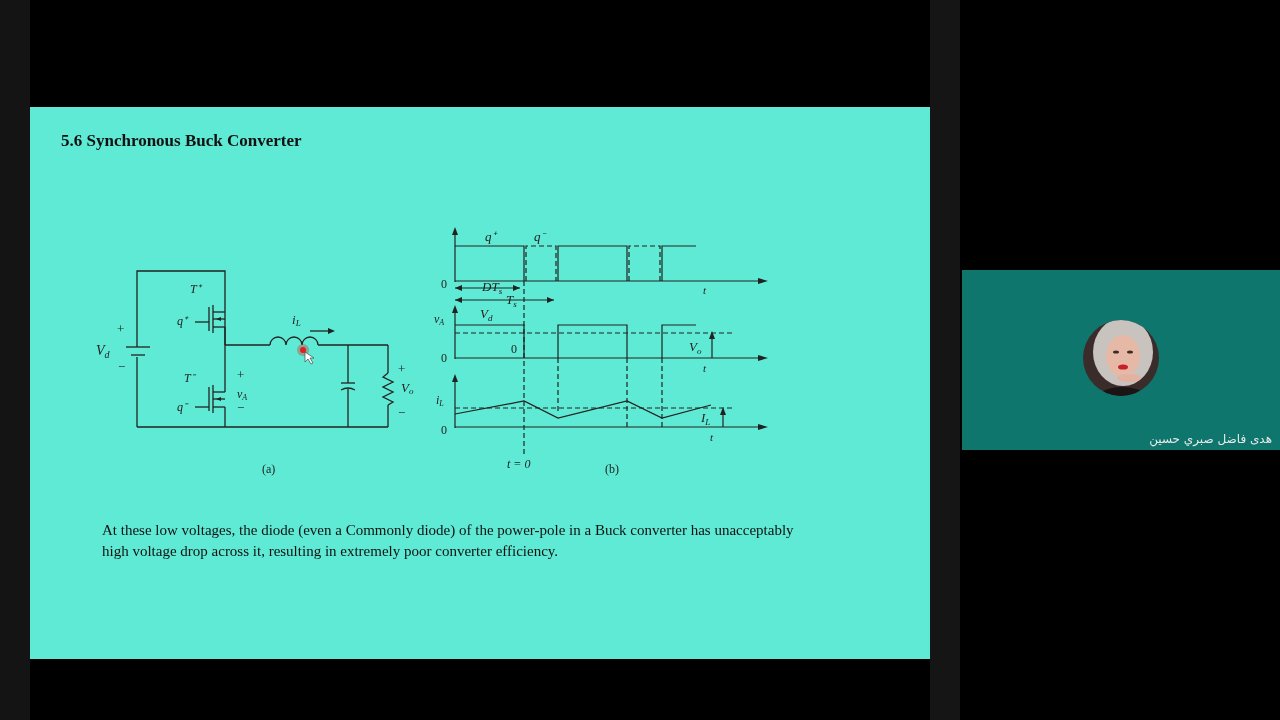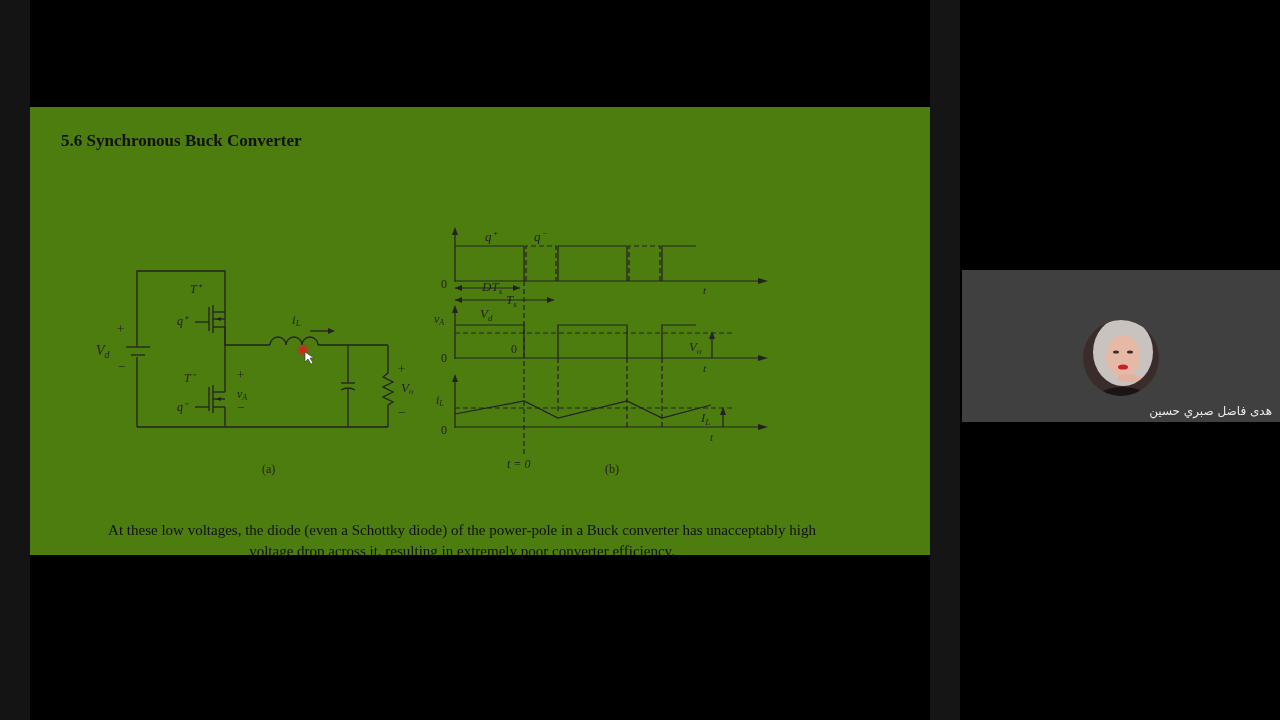--- a/index.html
+++ b/index.html
@@ -1,22 +1,22 @@
 <!DOCTYPE html>
 <html><head>
 <meta charset="utf-8">
 <style>
   html, body { margin:0; padding:0; }
   body { width:1280px; height:720px; background:#000; position:relative; overflow:hidden; font-family:"Liberation Serif", serif; }
   .left-strip { position:absolute; left:0; top:0; width:30px; height:720px; background:#141414; }
   .stage { position:absolute; left:30px; top:0; width:900px; height:720px; background:#000; }
-  .slide { position:absolute; left:0; top:107px; width:900px; height:448px; background:#4d7c0f;text-align:center; }
+  .slide { position:absolute; left:0; top:107px; width:900px; height:552px; background:#5eead4; }
   .gutter { position:absolute; left:930px; top:0; width:30px; height:720px; background:#151515; }
   .right-panel { position:absolute; left:960px; top:0; width:320px; height:720px; background:#000; }
-  .tile { position:absolute; left:2px; top:270px; width:318px; height:152px; background:#404040; }
+  .tile { position:absolute; left:2px; top:270px; width:318px; height:180px; background:#0f766e; }
   .avatar { position:absolute; left:121px; top:50px; width:76px; height:76px; border-radius:50%; overflow:hidden; }
   .pname { position:absolute; right:8px; bottom:4px; color:#eaeaea; font-family:"DejaVu Sans", sans-serif; font-size:12px; direction:rtl; }
   .slide-title { position:absolute; left:31px; top:24px; font-weight:bold; font-size:17px; color:#111; }
   .fig { position:absolute; left:0; top:0; }
   .bullet { position:absolute; left:60px; top:389px; font-family:"Liberation Sans", sans-serif; font-size:14px; color:#111; }
   .bullet .arrow { display:inline-block; width:18px; }
   .para { position:absolute; left:72px; top:413px; width:720px; font-size:15px; line-height:21px; color:#111; }
   svg text { font-family:"Liberation Serif", serif; }
 </style>
 </head>
@@ -172,21 +172,21 @@
       </g>
       <g font-size="12" fill="#222">
         <text x="411" y="181">0</text>
         <text x="411" y="255">0</text>
         <text x="481" y="246">0</text>
         <text x="411" y="327">0</text>
         <text x="575" y="366">(b)</text>
       </g>
     </svg>
 
-    <div class="para">At these low voltages, the diode (even a Schottky diode) of the power-pole in a Buck converter has unacceptably high voltage drop across it, resulting in extremely poor converter efficiency.</div>
+    <div class="para">At these low voltages, the diode (even a Commonly diode) of the power-pole in a Buck converter has unacceptably high voltage drop across it, resulting in extremely poor converter efficiency.</div>
   </div>
 </div>
 
 <div class="gutter"></div>
 
 <div class="right-panel">
   <div class="tile">
     <div class="avatar">
       <svg width="76" height="76" viewBox="0 0 76 76">
         <rect width="76" height="76" fill="#3a2c2a"></rect>

